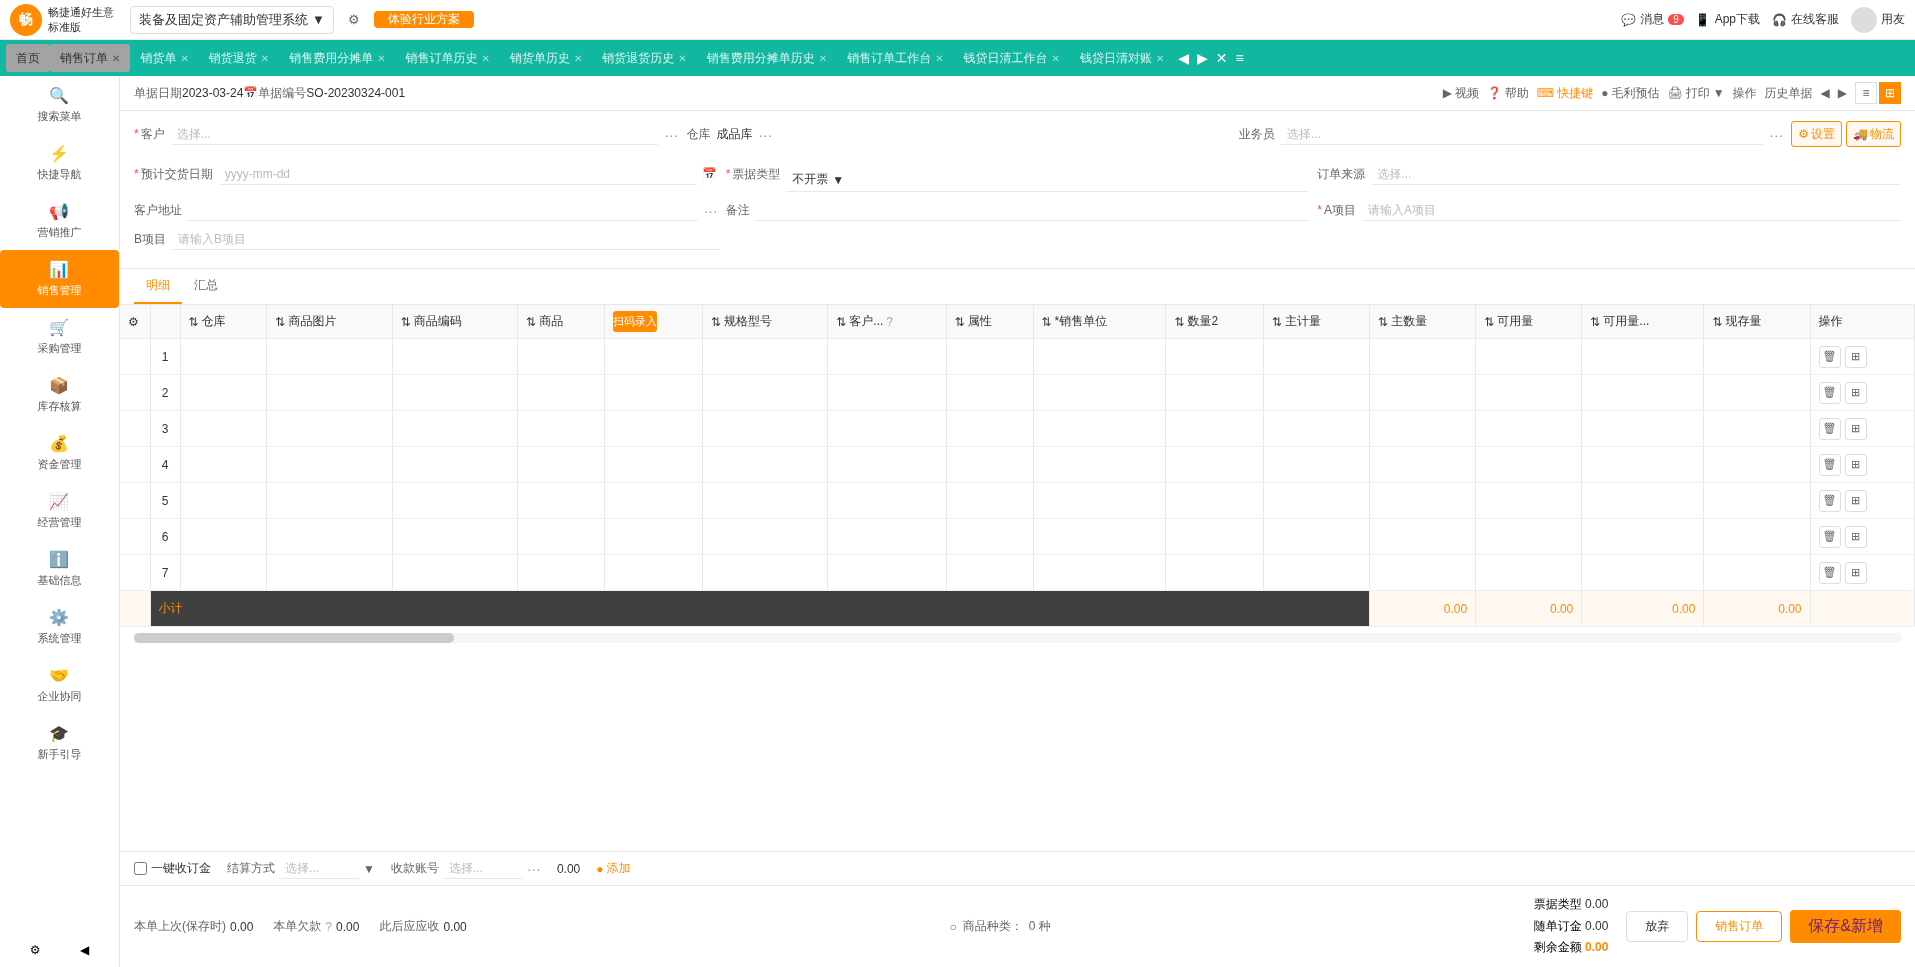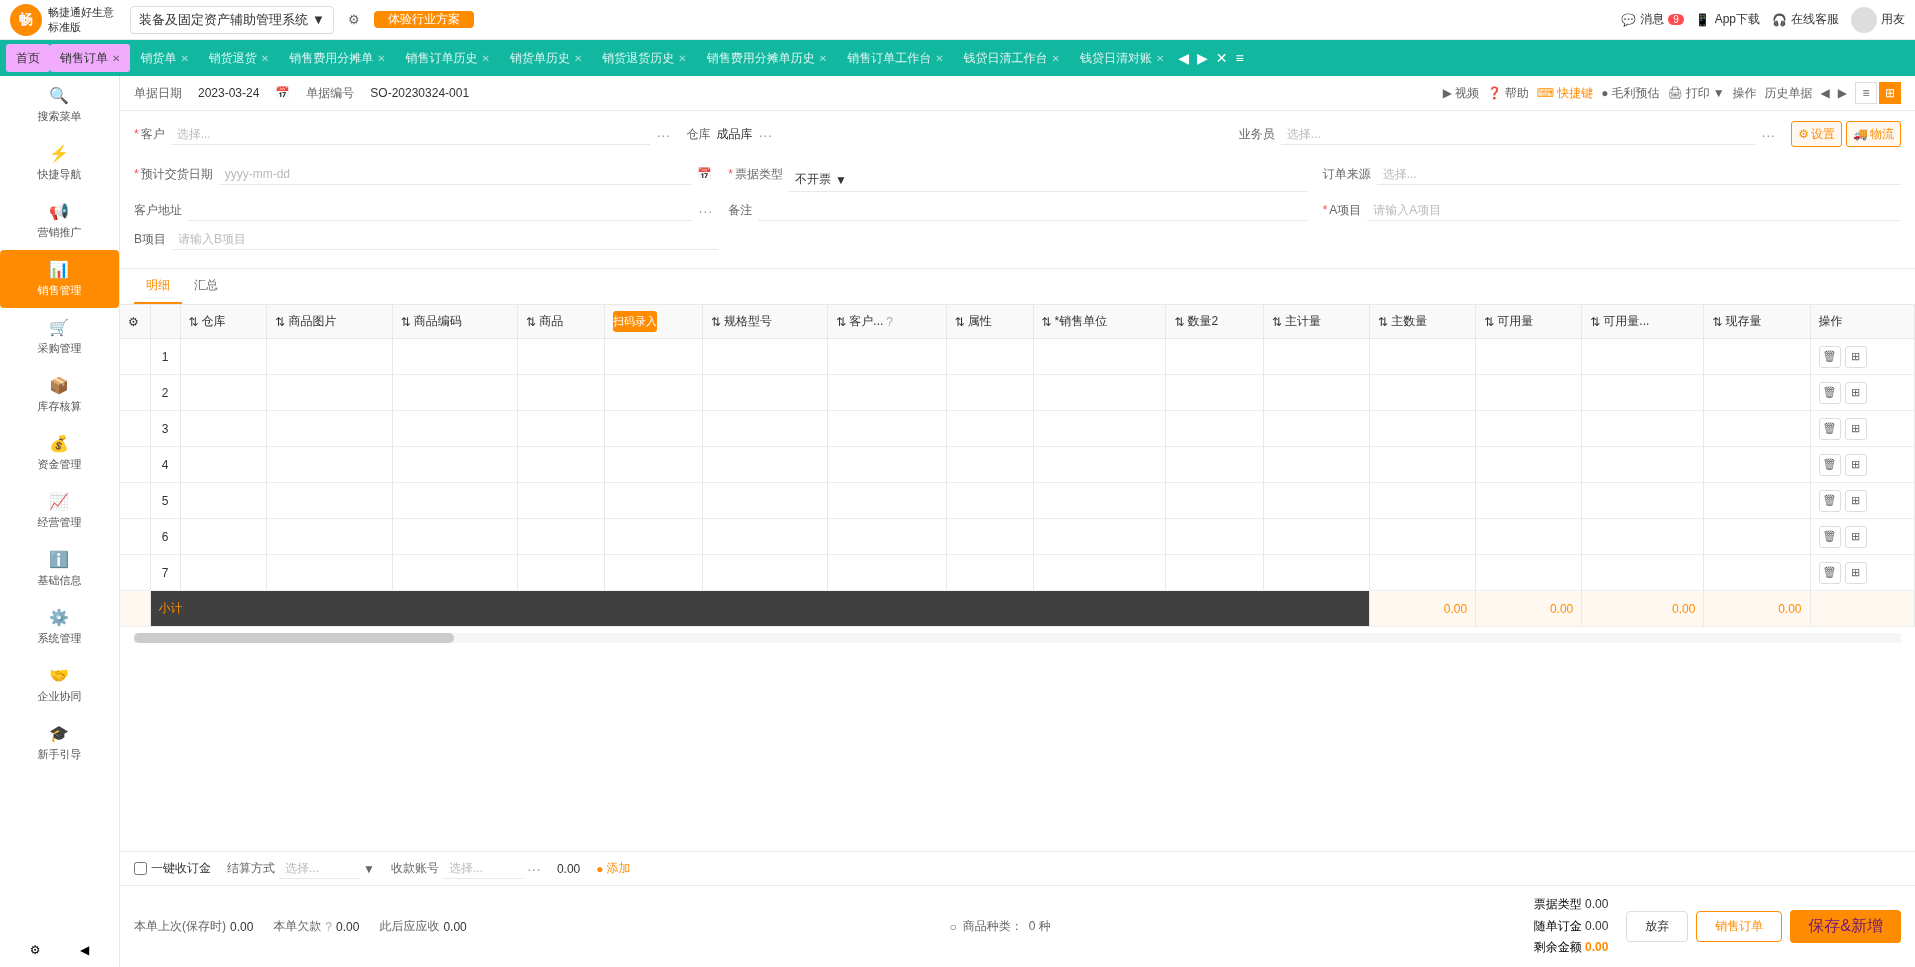--- a/index.html
+++ b/index.html
@@ -14,52 +14,52 @@
     .system-dropdown { display: flex; align-items: center; gap: 4px; cursor: pointer; padding: 4px 8px; border: 1px solid #ddd; border-radius: 4px; }
     .solution-btn { background: #ff8c00; color: #fff; border: none; border-radius: 4px; padding: 0 14px; cursor: pointer; font-size: 12px; }
     .top-right { display: flex; align-items: center; gap: 12px; margin-left: auto; }
     .top-right-item { display: flex; align-items: center; gap: 4px; color: #333; font-size: 12px; cursor: pointer; }
     .badge { background: #ff4d4f; color: #fff; border-radius: 10px; padding: 0 5px; font-size: 10px; }
     .avatar { width: 26px; height: 26px; background: #ddd; border-radius: 50%; }
     
     
     .tab-bar { height: 36px; background: #12b7a0; display: flex; align-items: center; padding: 0 6px; overflow: hidden; }
     .tab { height: 28px; display: flex; align-items: center; padding: 0 10px; border-radius: 3px; cursor: pointer; font-size: 12px; color: rgba(255,255,255,0.85); white-space: nowrap; gap: 4px; }
-    .tab.active { background: #f0abfc; color: #333; }
+    .tab.active { background: #a3a3a3; color: #333; }
     .tab-close { font-size: 10px; opacity: 0.7; }
     .tab-nav-btn { color: #fff; background: none; border: none; cursor: pointer; padding: 0 4px; font-size: 14px; }
     
     
     .main-layout { display: flex; height: calc(100vh - 76px); }
     
     
     .sidebar { width: 120px; background: #fff; border-right: 1px solid #e8e8e8; display: flex; flex-direction: column; }
     .sidebar-item { display: flex; flex-direction: column; align-items: center; padding: 10px 6px; cursor: pointer; color: #555; gap: 4px; border-radius: 4px; }
     .sidebar-item.active { background: #ff8c00; color: #fff; }
     .sidebar-icon { font-size: 16px; }
     .sidebar-label { font-size: 11px; text-align: center; }
     .sidebar-bottom { margin-top: auto; padding: 10px; display: flex; justify-content: space-around; }
     
     
     .content { flex: 1; display: flex; flex-direction: column; overflow: hidden; background: #f5f5f5; }
     
     
-    .form-header { background: #fff; padding: 6px 14px; display: flex; align-items: center; gap: 16px; border-bottom: 1px solid #e8e8e8; }
+    .form-header { background: #fff; padding: 6px 14px; display: flex; align-items: center; border-bottom: 1px solid #e8e8e8; }
     .form-header-label { color: #666; font-size: 12px; }
     .form-header-value { color: #333; font-size: 12px; font-weight: 500; }
     .header-actions { margin-left: auto; display: flex; align-items: center; gap: 8px; font-size: 12px; color: #666; }
     .header-action-item { display: flex; align-items: center; gap: 3px; cursor: pointer; }
     .header-action-item.orange { color: #ff8c00; }
     .view-toggle { display: flex; gap: 2px; }
     .view-btn { width: 22px; height: 22px; border: 1px solid #ddd; display: flex; align-items: center; justify-content: center; cursor: pointer; background: #fff; }
     .view-btn.active { background: #ff8c00; color: #fff; border-color: #ff8c00; }
     
     
     .form-body { background: #fff; padding: 10px 14px; border-bottom: 1px solid #e8e8e8; }
-    .form-row { display: flex; align-items: center; margin-bottom: 8px; gap: 16px; }
+    .form-row { display: flex; align-items: center; margin-bottom: 8px; gap: 8px; }
     .form-field { display: flex; align-items: center; gap: 6px; flex: 1; }
     .form-field-label { color: #666; font-size: 12px; white-space: nowrap; }
     .required::before { content: '*'; color: #ff4d4f; margin-right: 2px; }
     .form-input { border: none; border-bottom: 1px solid #e8e8e8; padding: 3px 6px; font-size: 12px; color: #333; outline: none; flex: 1; min-width: 80px; background: transparent; }
     .form-input::placeholder { color: #bbb; }
     .form-select { display: flex; align-items: center; gap: 4px; border: none; border-bottom: 1px solid #e8e8e8; padding: 3px 6px; cursor: pointer; flex: 1; min-width: 80px; color: #333; margin-top: 12px; }
     .dots { color: #999; font-size: 14px; cursor: pointer; }
     
     
     .detail-tabs { display: flex; background: #fff; padding: 0 14px; border-bottom: 1px solid #e8e8e8; }

